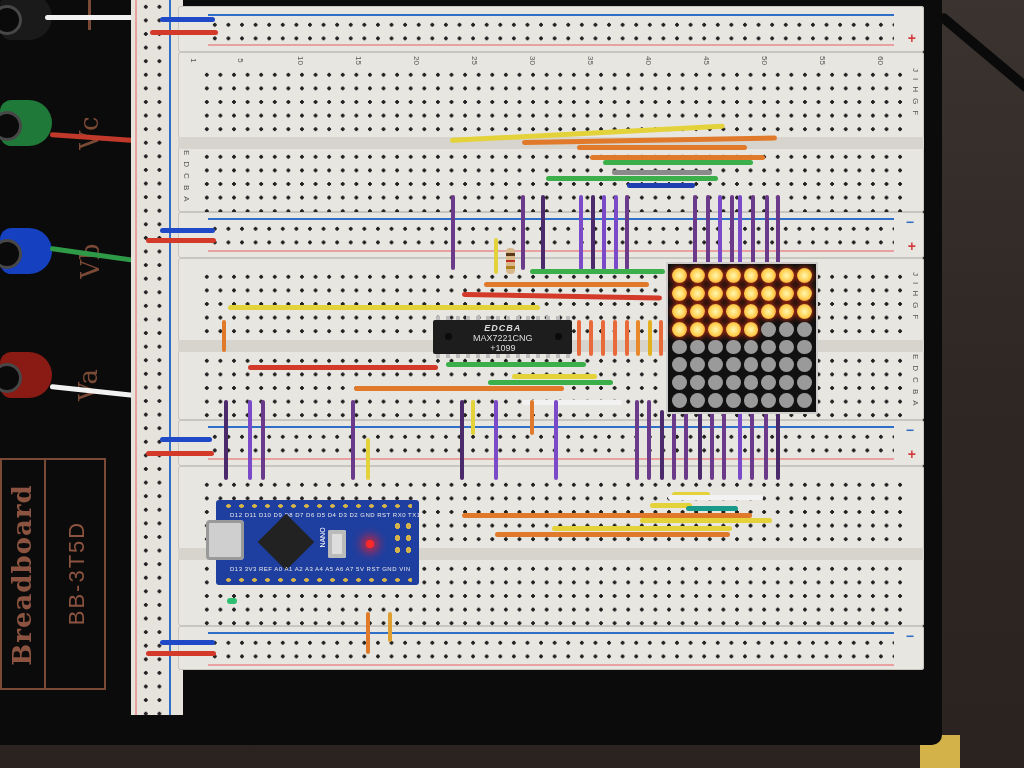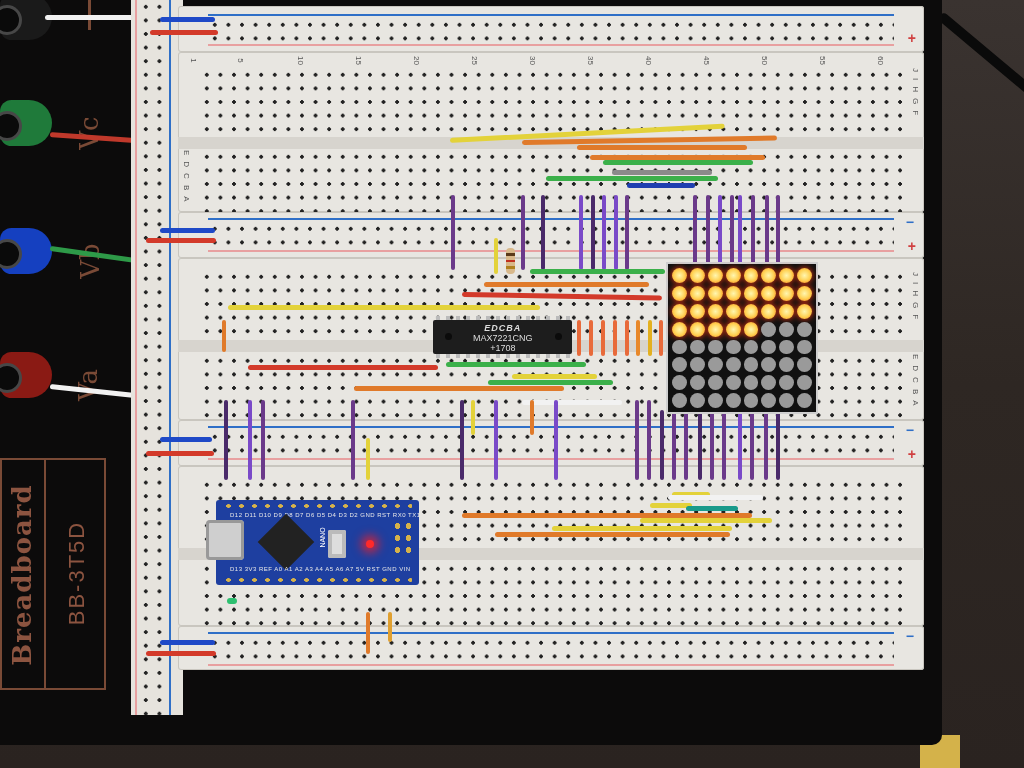--- a/index.html
+++ b/index.html
@@ -206,21 +206,21 @@
 <div class="vwire" style="left:648px;top:320px;height:36px;background:#e3b020;"></div>
 <div class="vwire" style="left:659px;top:320px;height:36px;background:#e86a3a;"></div>
 
 <div class="pins" style="top:316px;"></div>
 <div class="pins" style="top:353px;"></div>
 <div class="ic">
   <div class="notch"></div>
   <div class="txt">
     <b>EDCBA</b><br>
     <span>MAX7221CNG</span><br>
-    <span>+1708</span>
+    <span>+1099</span>
   </div>
   <div class="dot"></div>
 </div>
 
 <div class="wire" style="left:248px;top:365px;width:190px;background:#d33a2a;"></div>
 <div class="wire" style="left:446px;top:362px;width:140px;background:#3bb04a;"></div>
 <div class="wire" style="left:512px;top:374px;width:85px;background:#e3d23a;"></div>
 <div class="wire" style="left:488px;top:380px;width:125px;background:#3bb04a;"></div>
 <div class="wire" style="left:354px;top:386px;width:210px;background:#e07a2a;"></div>
 <div class="wire" style="left:522px;top:400px;width:100px;background:#f2f2f2;"></div>

